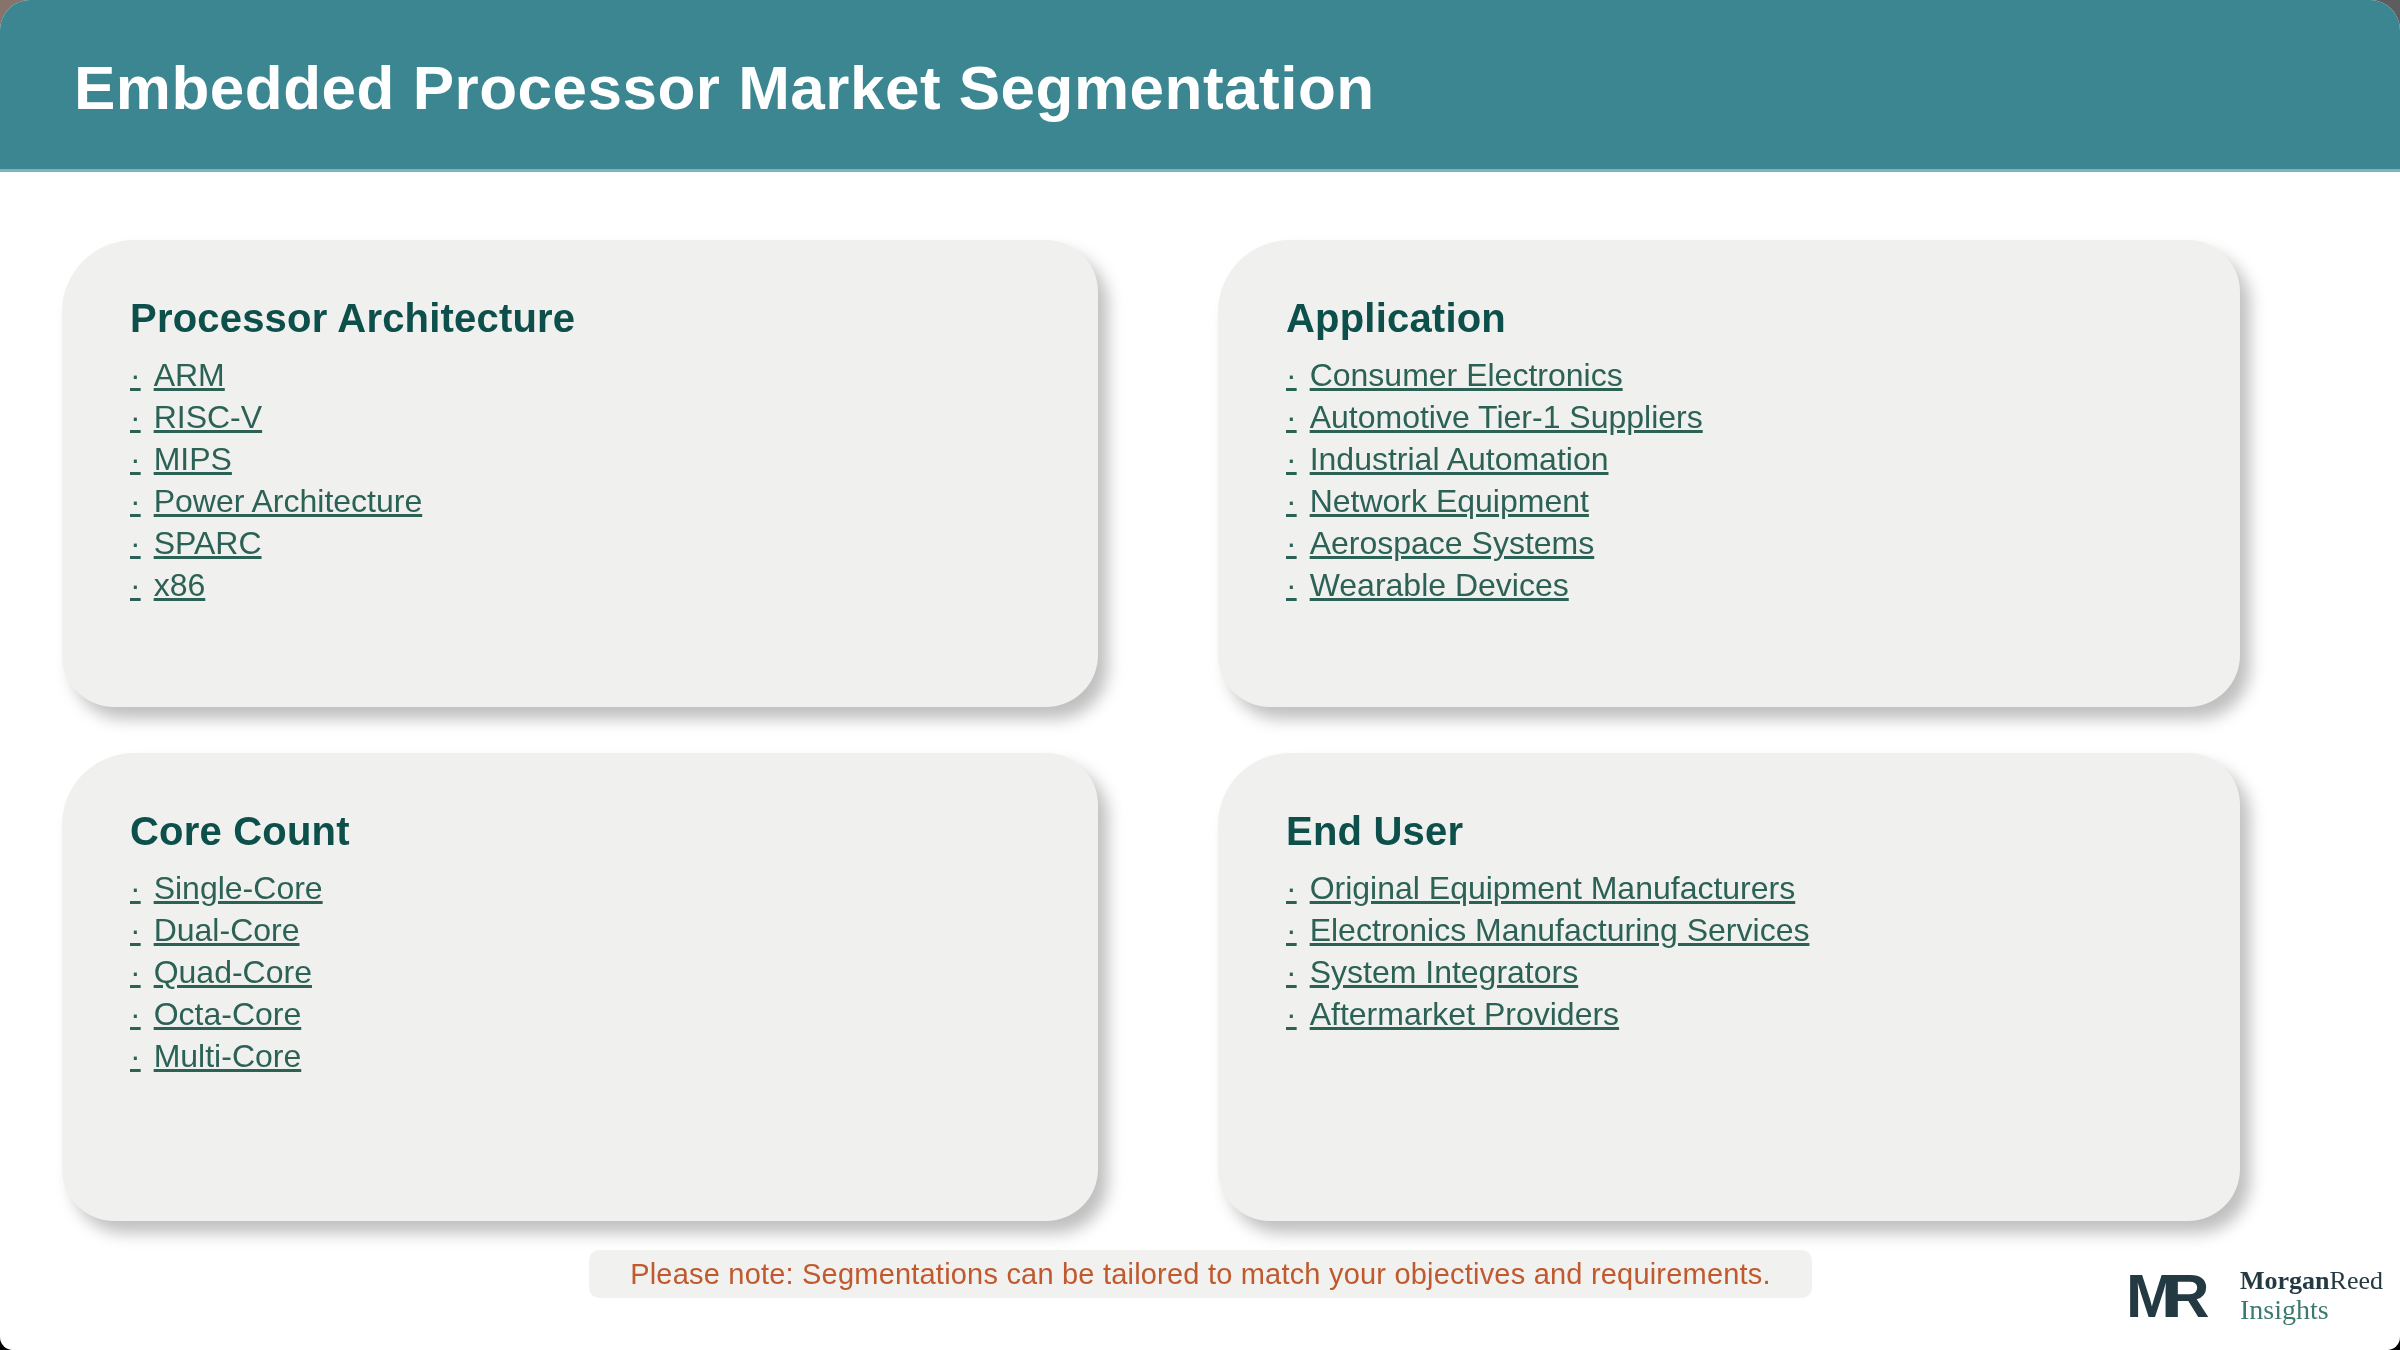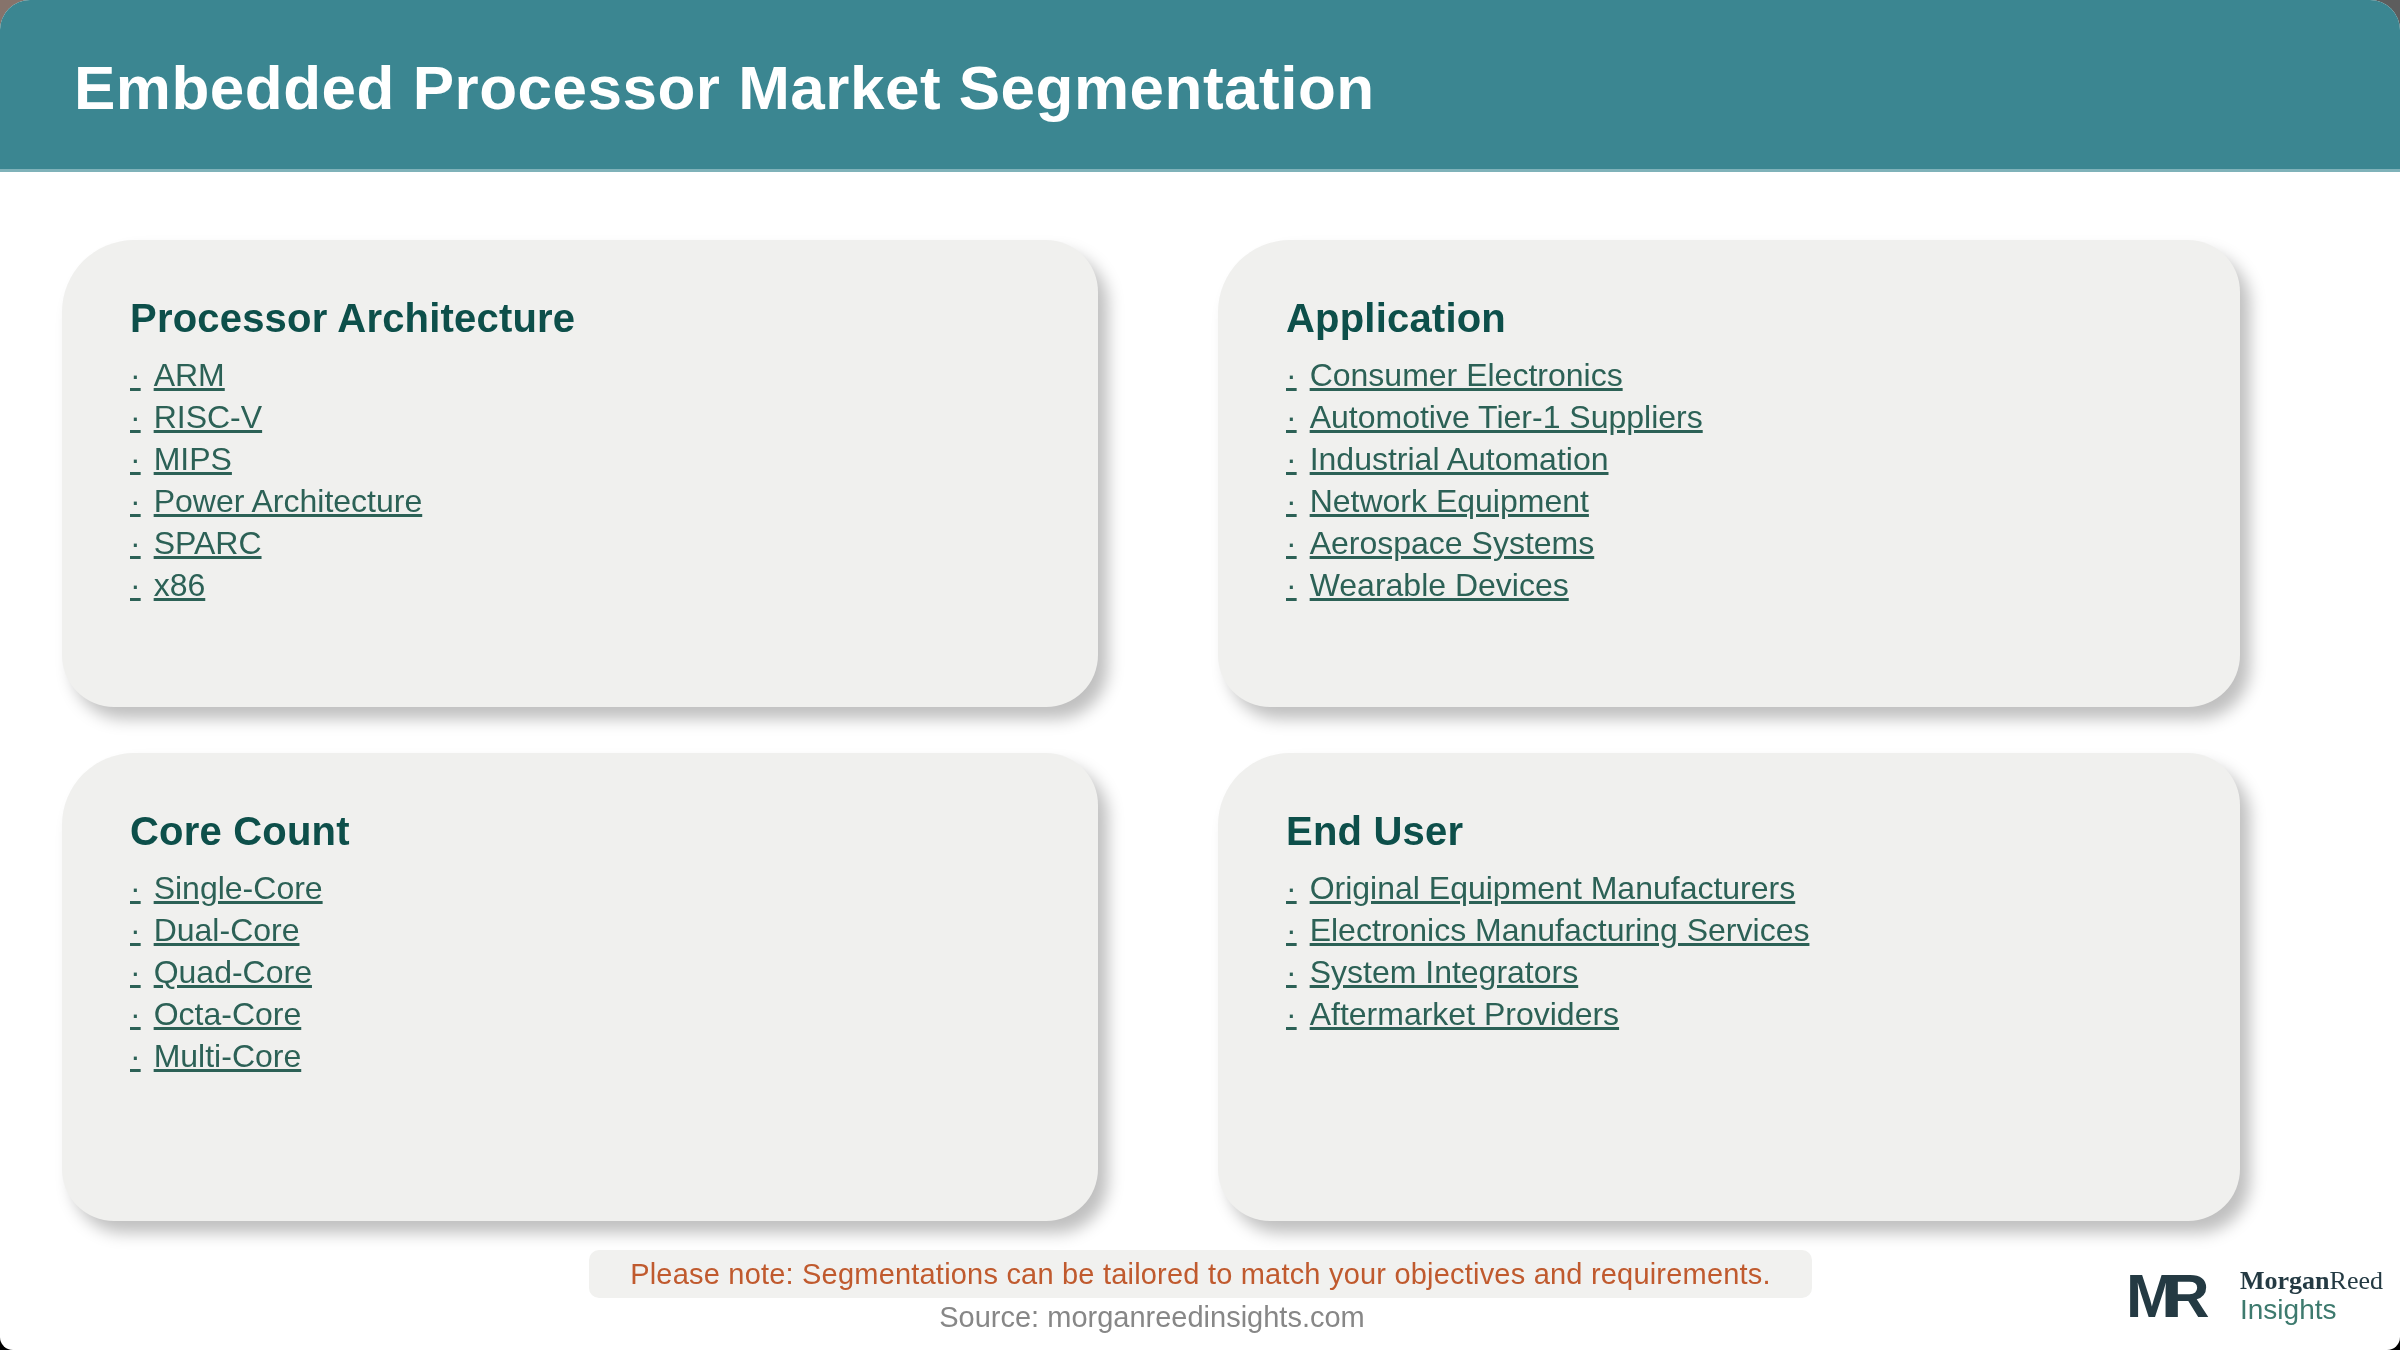--- a/index.html
+++ b/index.html
@@ -56,21 +56,21 @@
   .note span{color:var(--note_text);font-size:29px;letter-spacing:0.2px;}
 
   .source{position:absolute;left:0;top:1301px;width:2304px;text-align:center;
           color:var(--source_text);font-size:29px;}
 
   .logo{position:absolute;left:2128px;top:1268px;display:flex;align-items:center;gap:28px;}
   .logo-mono{display:block;}
   .logo-text{display:flex;flex-direction:column;justify-content:center;line-height:1.0;}
   .logo-name{font-family:"Liberation Serif",serif;font-size:26px;color:var(--logo_dark);}
   .logo-name .b{font-weight:700;}
-  .logo-sub{font-family:Liberation Sans, sans-serif;font-size:28px;color:var(--logo_teal);margin-top:2px;}
+  .logo-sub{font-family:Liberation Serif, serif;font-size:28px;color:var(--logo_teal);margin-top:2px;}
 </style>
 </head>
 <body>
 
 <div class="stage">
   <div class="corner corner-tl"></div>
   <div class="corner corner-tr"></div>
   <div class="corner corner-bl"></div>
   <div class="corner corner-br"></div>
 
@@ -122,21 +122,20 @@
           <li>Electronics Manufacturing Services</li>
           <li>System Integrators</li>
           <li>Aftermarket Providers</li>
         </ul>
     </section>
 
     <div class="note">
       <span>Please note: Segmentations can be tailored to match your objectives and requirements.</span>
     </div>
 
-    <div class="source">Source: morganreedinsights.com</div>
 
     <div class="logo">
       <svg class="logo-mono" width="84" height="56" viewBox="0 0 84 56" aria-hidden="true">
         <text x="-2" y="49" font-family="Liberation Sans, sans-serif" font-size="62" font-weight="800" letter-spacing="-13" style="letter-spacing:-13px" fill="#243a43">MR</text>
       </svg>
       <div class="logo-text">
         <div class="logo-name"><span class="b">Morgan</span><span>Reed</span></div>
         <div class="logo-sub">Insights</div>
       </div>
     </div>

